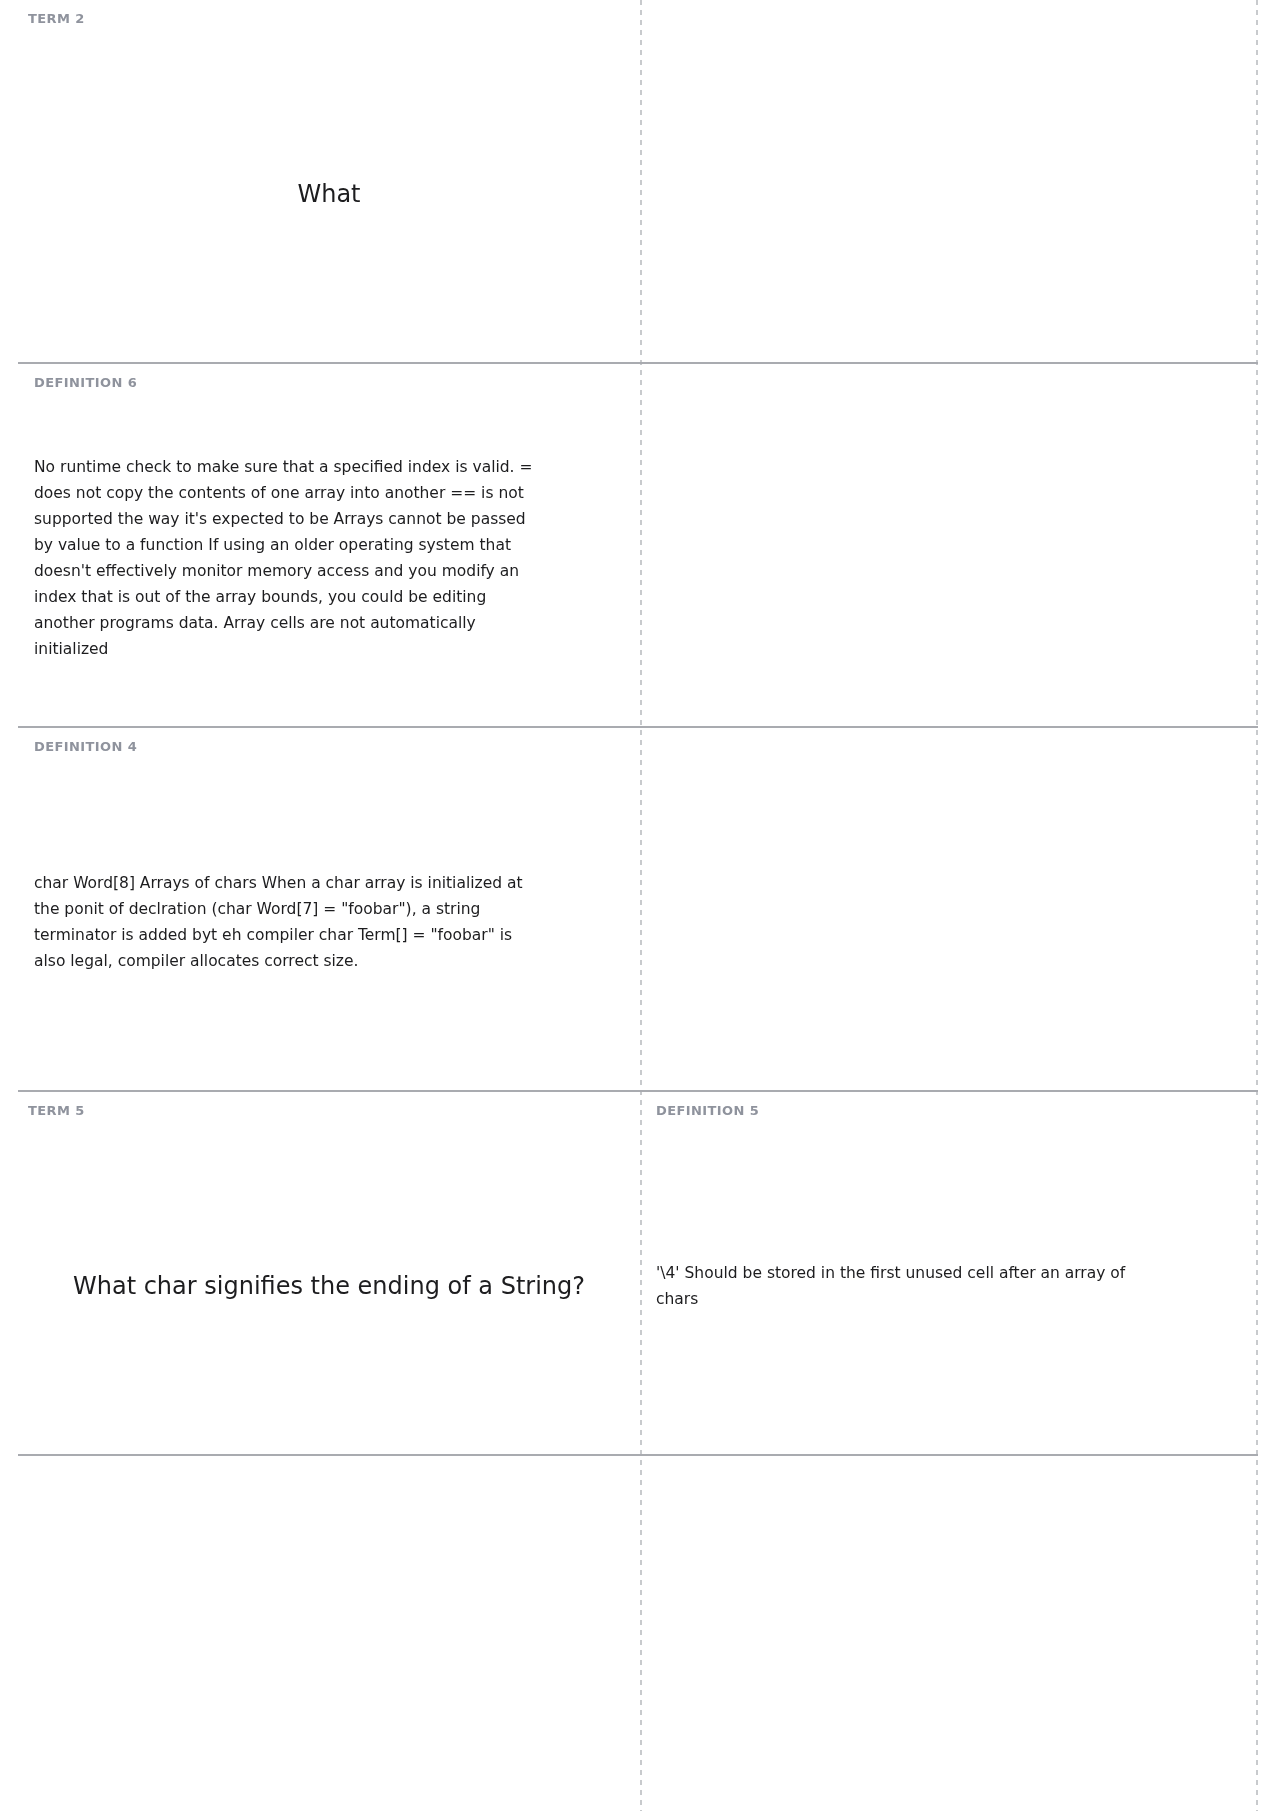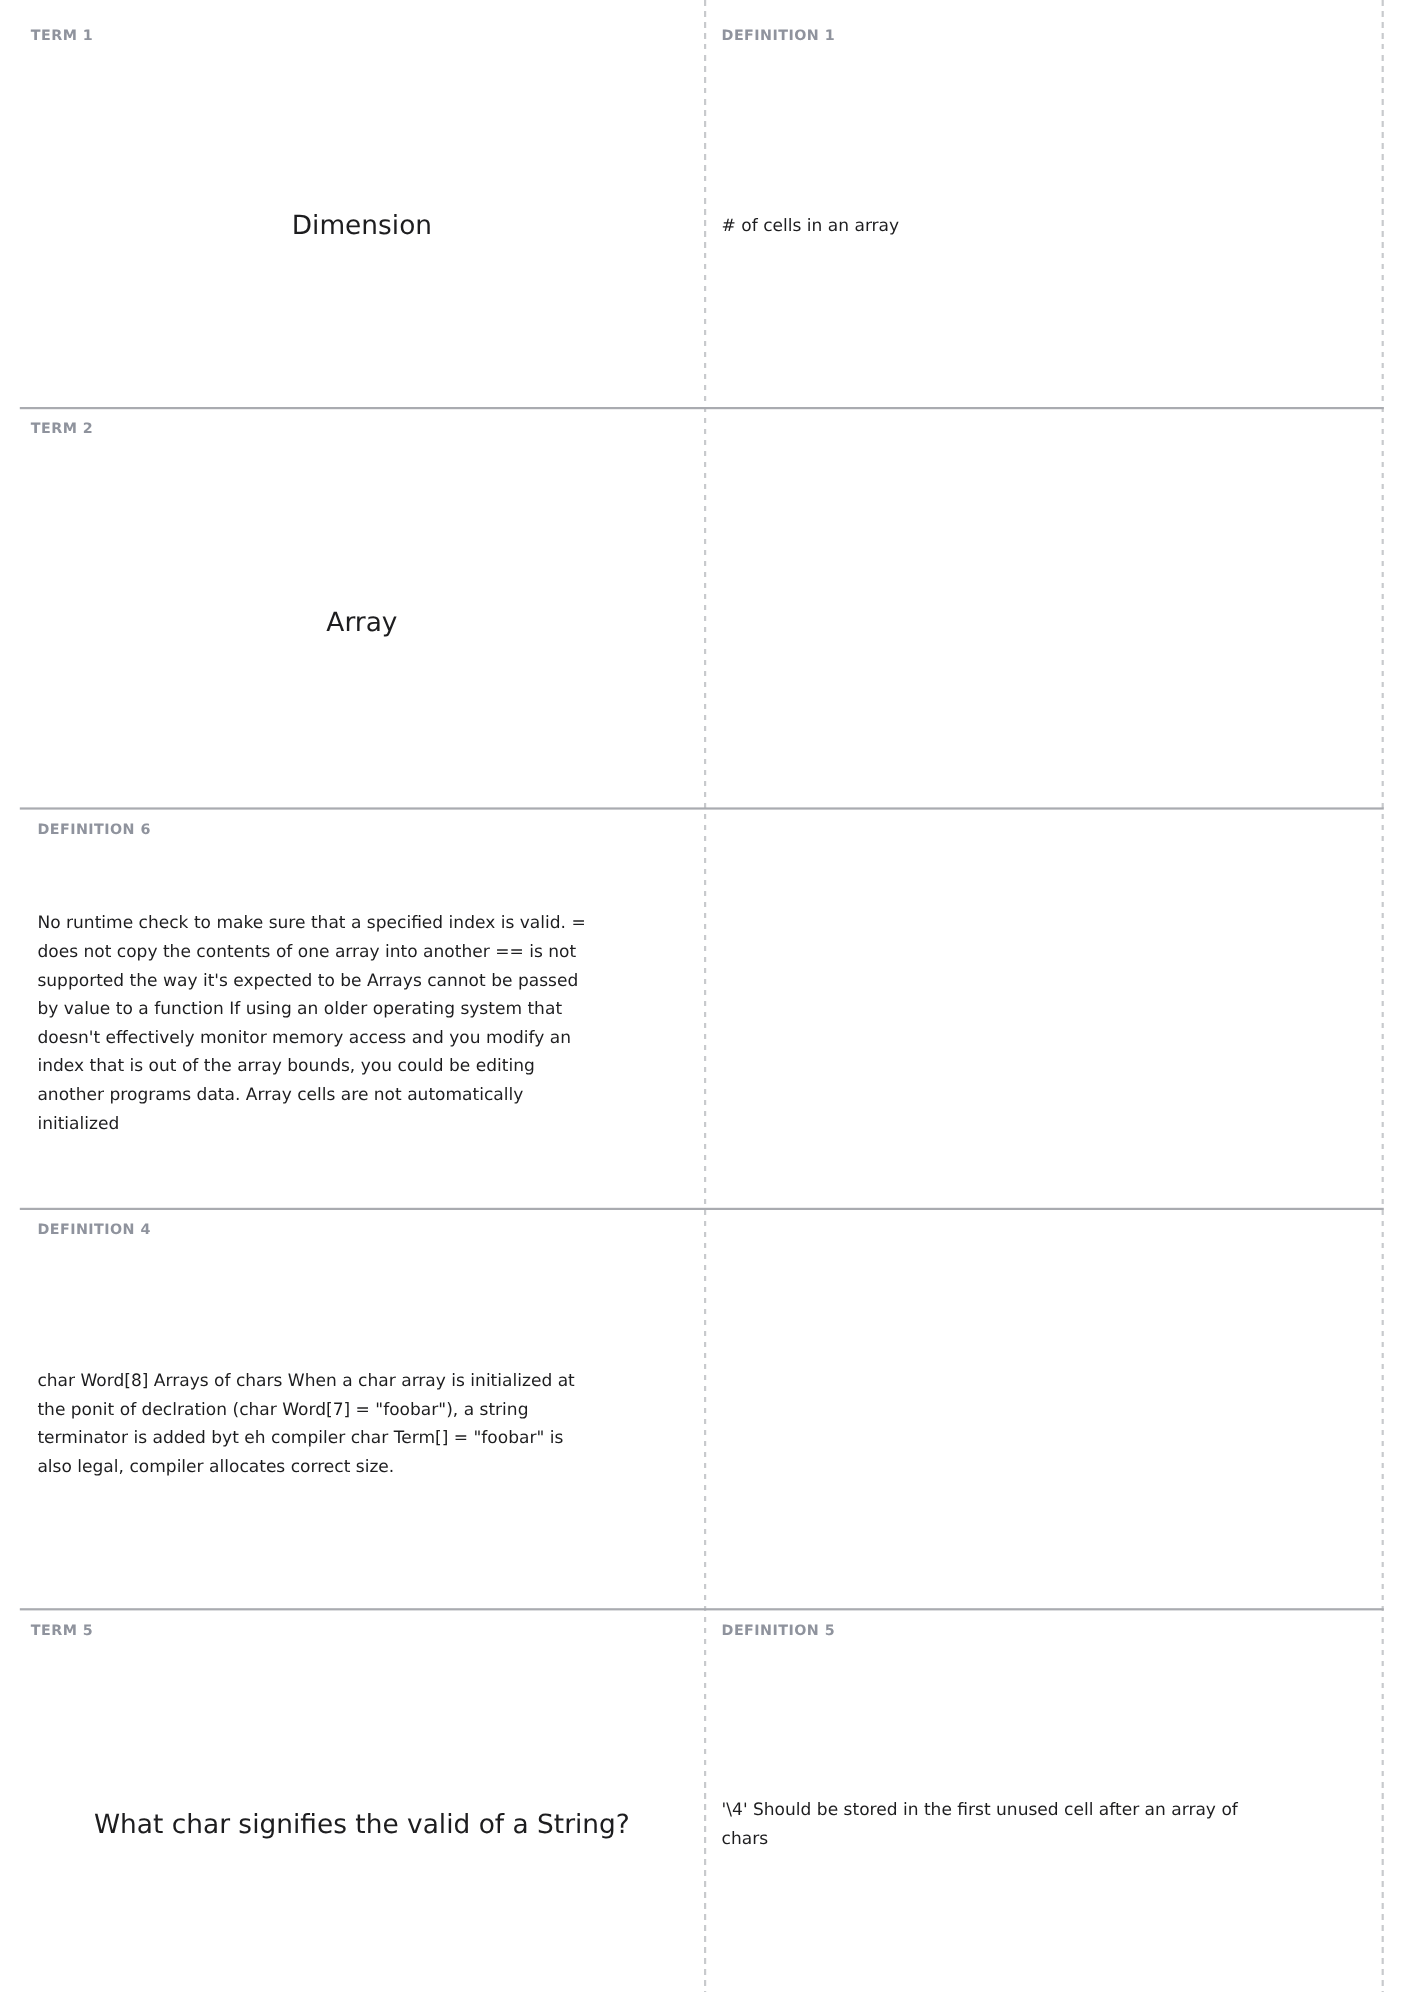--- a/index.html
+++ b/index.html
@@ -94,40 +94,26 @@
   }
 </style>
 </head>
 <body>
 
 <div class="vdash vdash-center"></div>
 <div class="vdash vdash-right"></div>
 
 <div class="sheet">
 
-  <div class="card first">
-    <div class="cell-term">
-      <div class="cell-label">TERM 1</div>
-      <div class="term-content">
-        <div class="term-text">Dimension</div>
-      </div>
-    </div>
-    <div class="cell-def">
-      <div class="cell-label">DEFINITION 1</div>
-      <div class="def-content">
-        <div class="def-text"># of cells in an array</div>
-      </div>
-    </div>
-  </div>
 
   <div class="card">
     <div class="cell-term">
       <div class="cell-label">TERM 2</div>
       <div class="term-content">
-        <div class="term-text">Array</div>
+        <div class="term-text">What</div>
       </div>
     </div>
   </div>
 
   <div class="card">
     <div class="cell-def">
       <div class="cell-label">DEFINITION 6</div>
       <div class="def-content">
         <div class="def-text">No runtime check to make sure that a specified index is valid. = does not copy the contents of one array into another == is not supported the way it's expected to be Arrays cannot be passed by value to a function If using an older operating system that doesn't effectively monitor memory access and you modify an index that is out of the array bounds, you could be editing another programs data. Array cells are not automatically initialized</div>
       </div>
@@ -140,21 +126,21 @@
       <div class="def-content">
         <div class="def-text">char Word[8] Arrays of chars When a char array is initialized at the ponit of declration (char Word[7] = "foobar"), a string terminator is added byt eh compiler char Term[] = "foobar" is also legal, compiler allocates correct size.</div>
       </div>
     </div>
   </div>
 
   <div class="card">
     <div class="cell-term">
       <div class="cell-label">TERM 5</div>
       <div class="term-content">
-        <div class="term-text">What char signifies the valid of a String?</div>
+        <div class="term-text">What char signifies the ending of a String?</div>
       </div>
     </div>
     <div class="cell-def">
       <div class="cell-label">DEFINITION 5</div>
       <div class="def-content">
         <div class="def-text">'\4' Should be stored in the first unused cell after an array of chars</div>
       </div>
     </div>
   </div>
 

